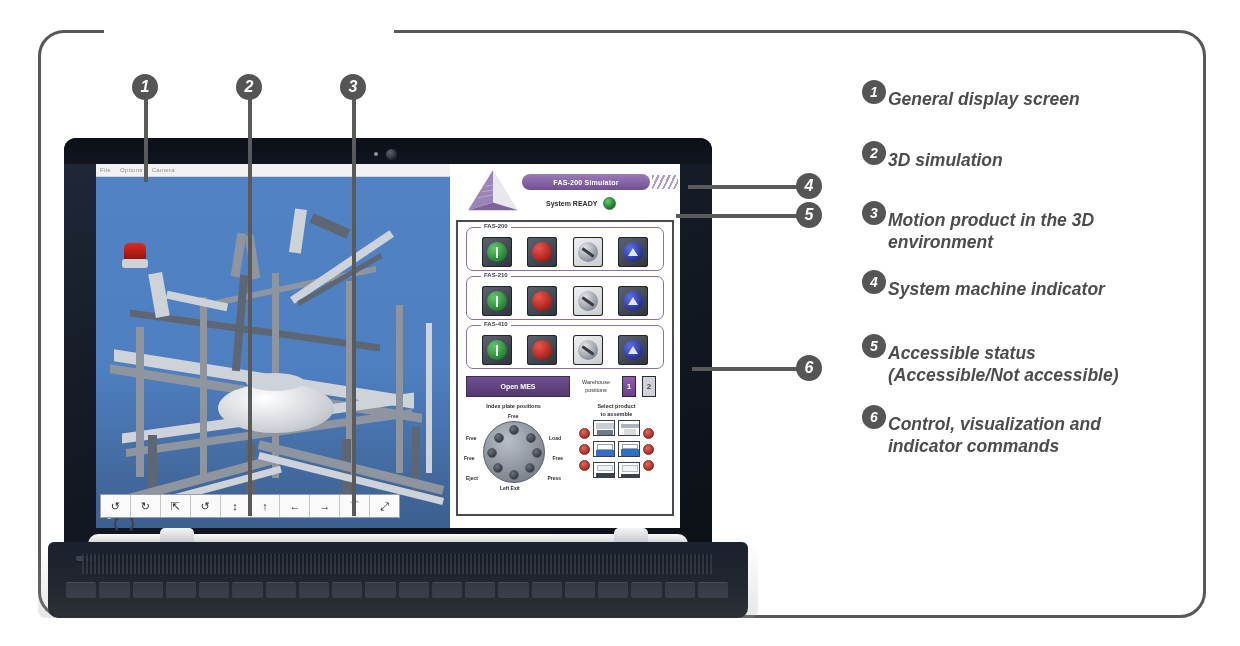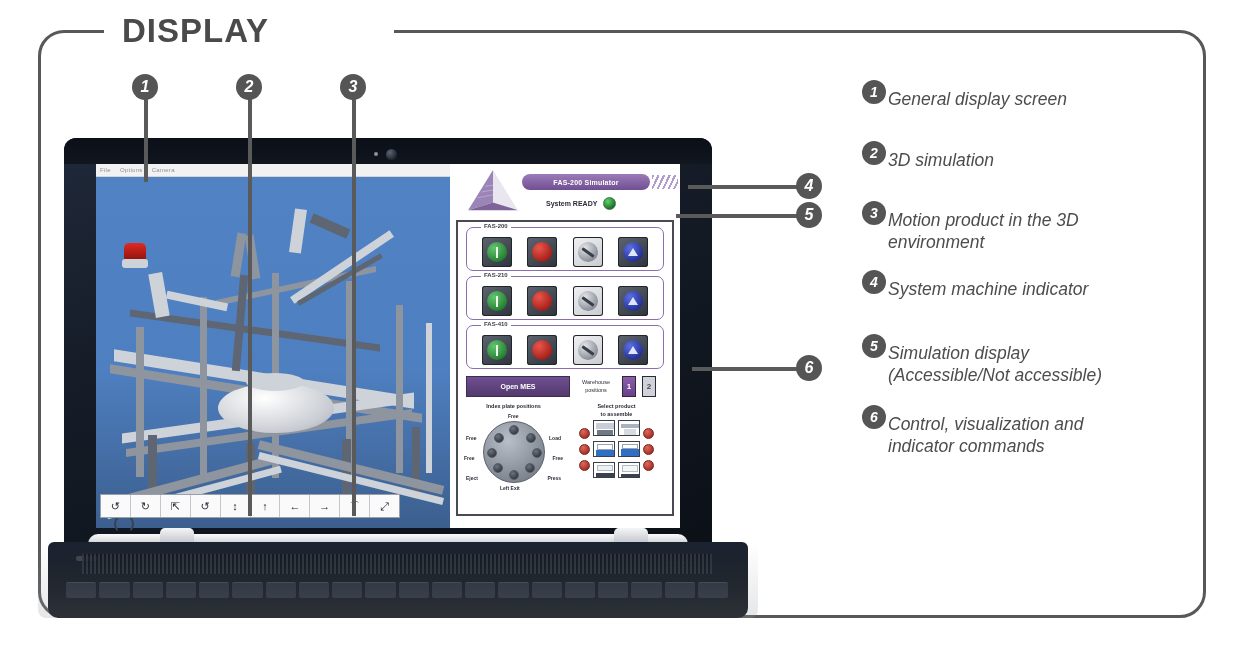--- a/index.html
+++ b/index.html
@@ -336,34 +336,33 @@
   .legend { position: absolute; left: 862px; top: 80px; width: 310px; z-index: 30; }
   .leg-item { position: relative; margin-bottom: 8px; padding-left: 26px; }
   .leg-num {
     position: absolute; left: 0; top: 0;
     width: 24px; height: 24px; border-radius: 50%;
     background: #555555; color: #ffffff;
     font-size: 14px; font-weight: 700; font-style: italic;
     display: flex; align-items: center; justify-content: center;
   }
   .leg-txt {
-    font-size: 17.5px; font-style: italic; font-weight: 400;
+    font-size: 17.5px; font-style: italic; font-weight: 700;
     color: #4d4d4d; line-height: 1.24;
     padding-top: 9px;
     white-space: pre-line;
   }
 </style>
 </head>
 <body>
 
 <div id="root">
 
   <div class="frame"></div>
   <div class="frame-gap"></div>
-  <div class="display-title">DISPLAY</div>
 
   <div class="laptop">
 
     <div class="lid">
       <div class="webcam-strip">
         <div class="webcam-led"></div>
         <div class="webcam"></div>
       </div>
 
       <div class="screen">
@@ -693,21 +692,21 @@
       <div class="leg-num">3</div>
       <div class="leg-txt">Motion product in the 3D
 environment</div>
     </div>
     <div class="leg-item" style="margin-bottom:34px;">
       <div class="leg-num">4</div>
       <div class="leg-txt">System machine indicator</div>
     </div>
     <div class="leg-item" style="margin-bottom:18px;">
       <div class="leg-num">5</div>
-      <div class="leg-txt">Simulation display
+      <div class="leg-txt">Accessible status
 (Accessible/Not accessible)</div>
     </div>
     <div class="leg-item">
       <div class="leg-num">6</div>
       <div class="leg-txt">Control, visualization and
 indicator commands</div>
     </div>
   </div>
 
 </div>

